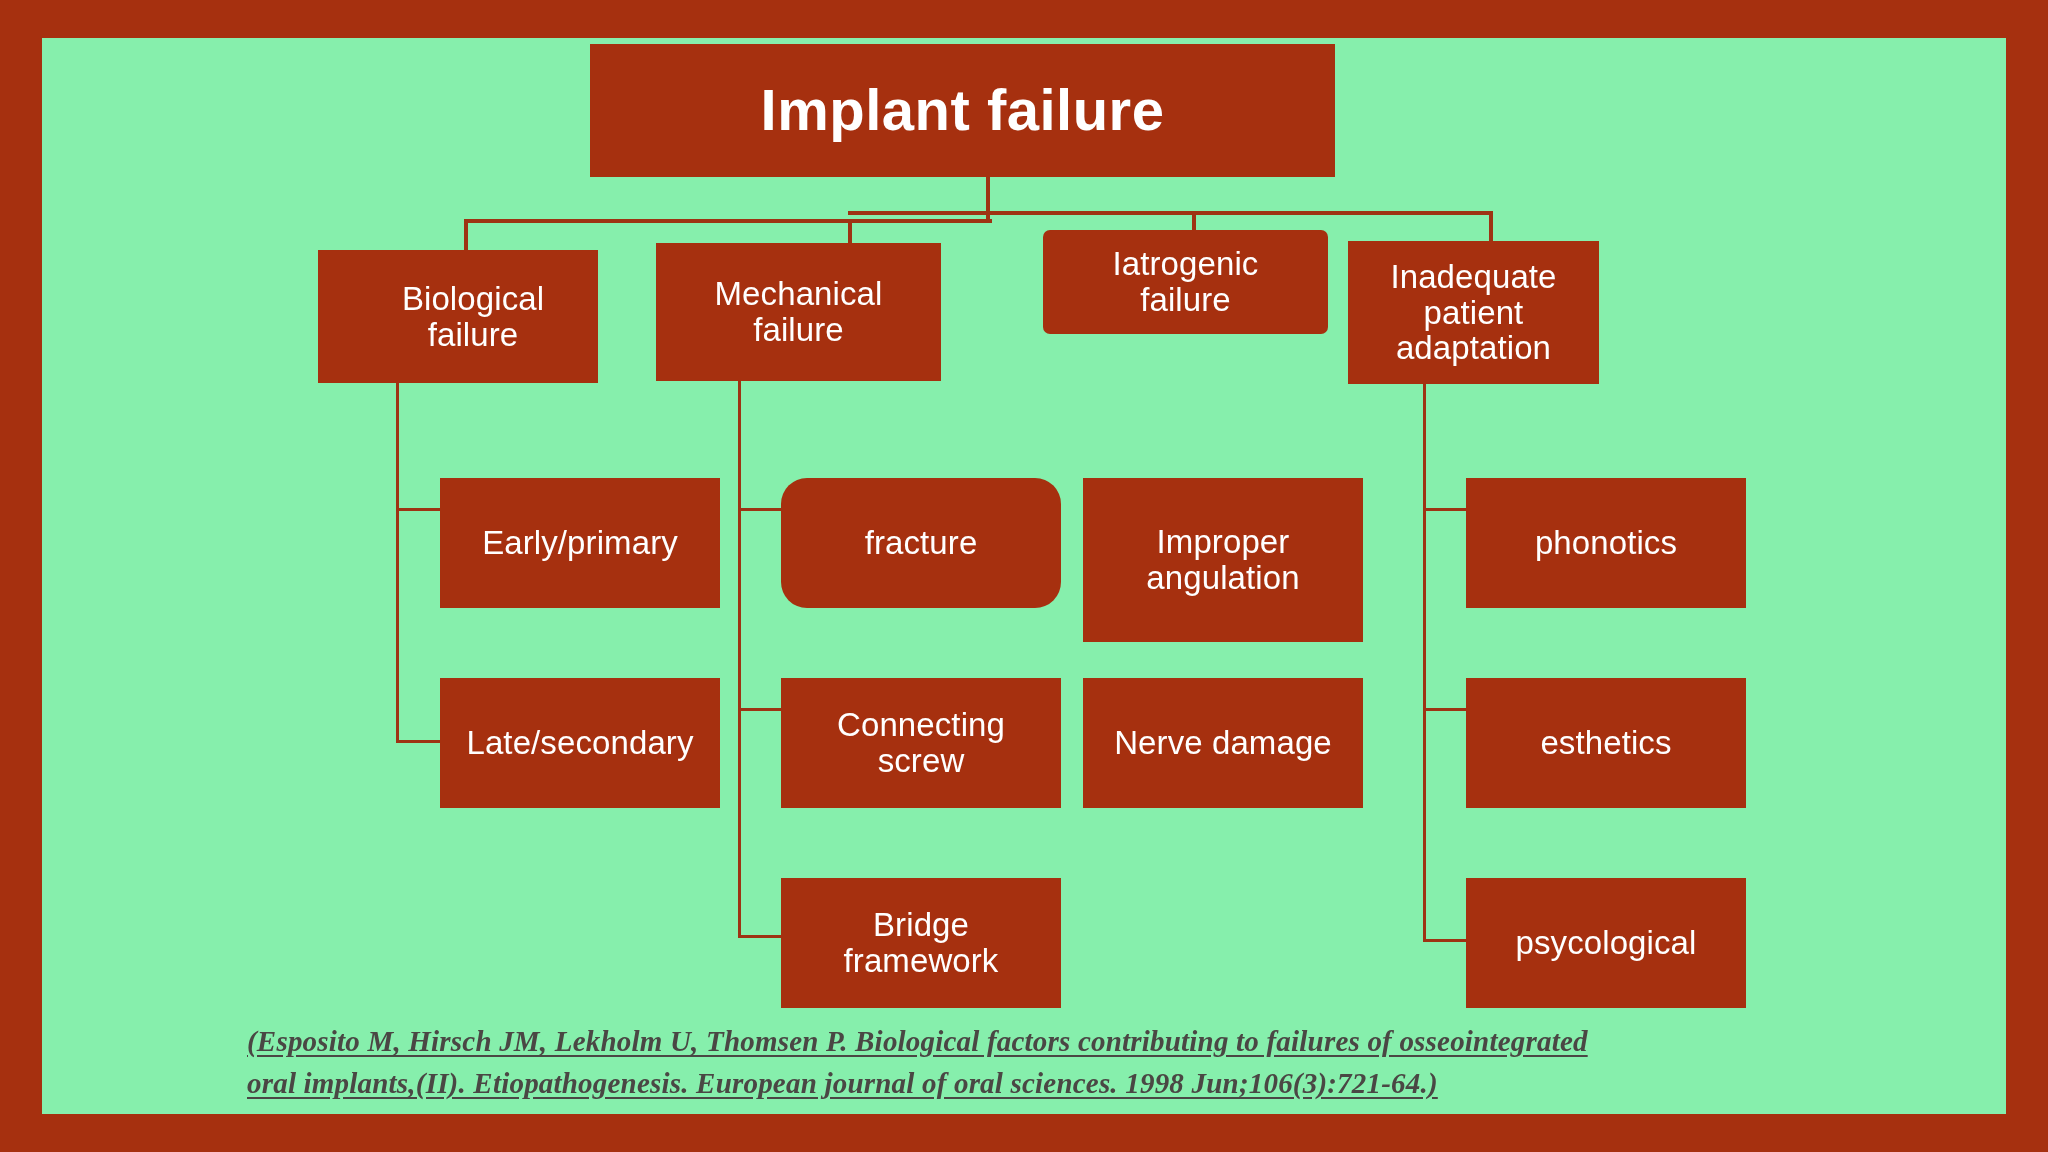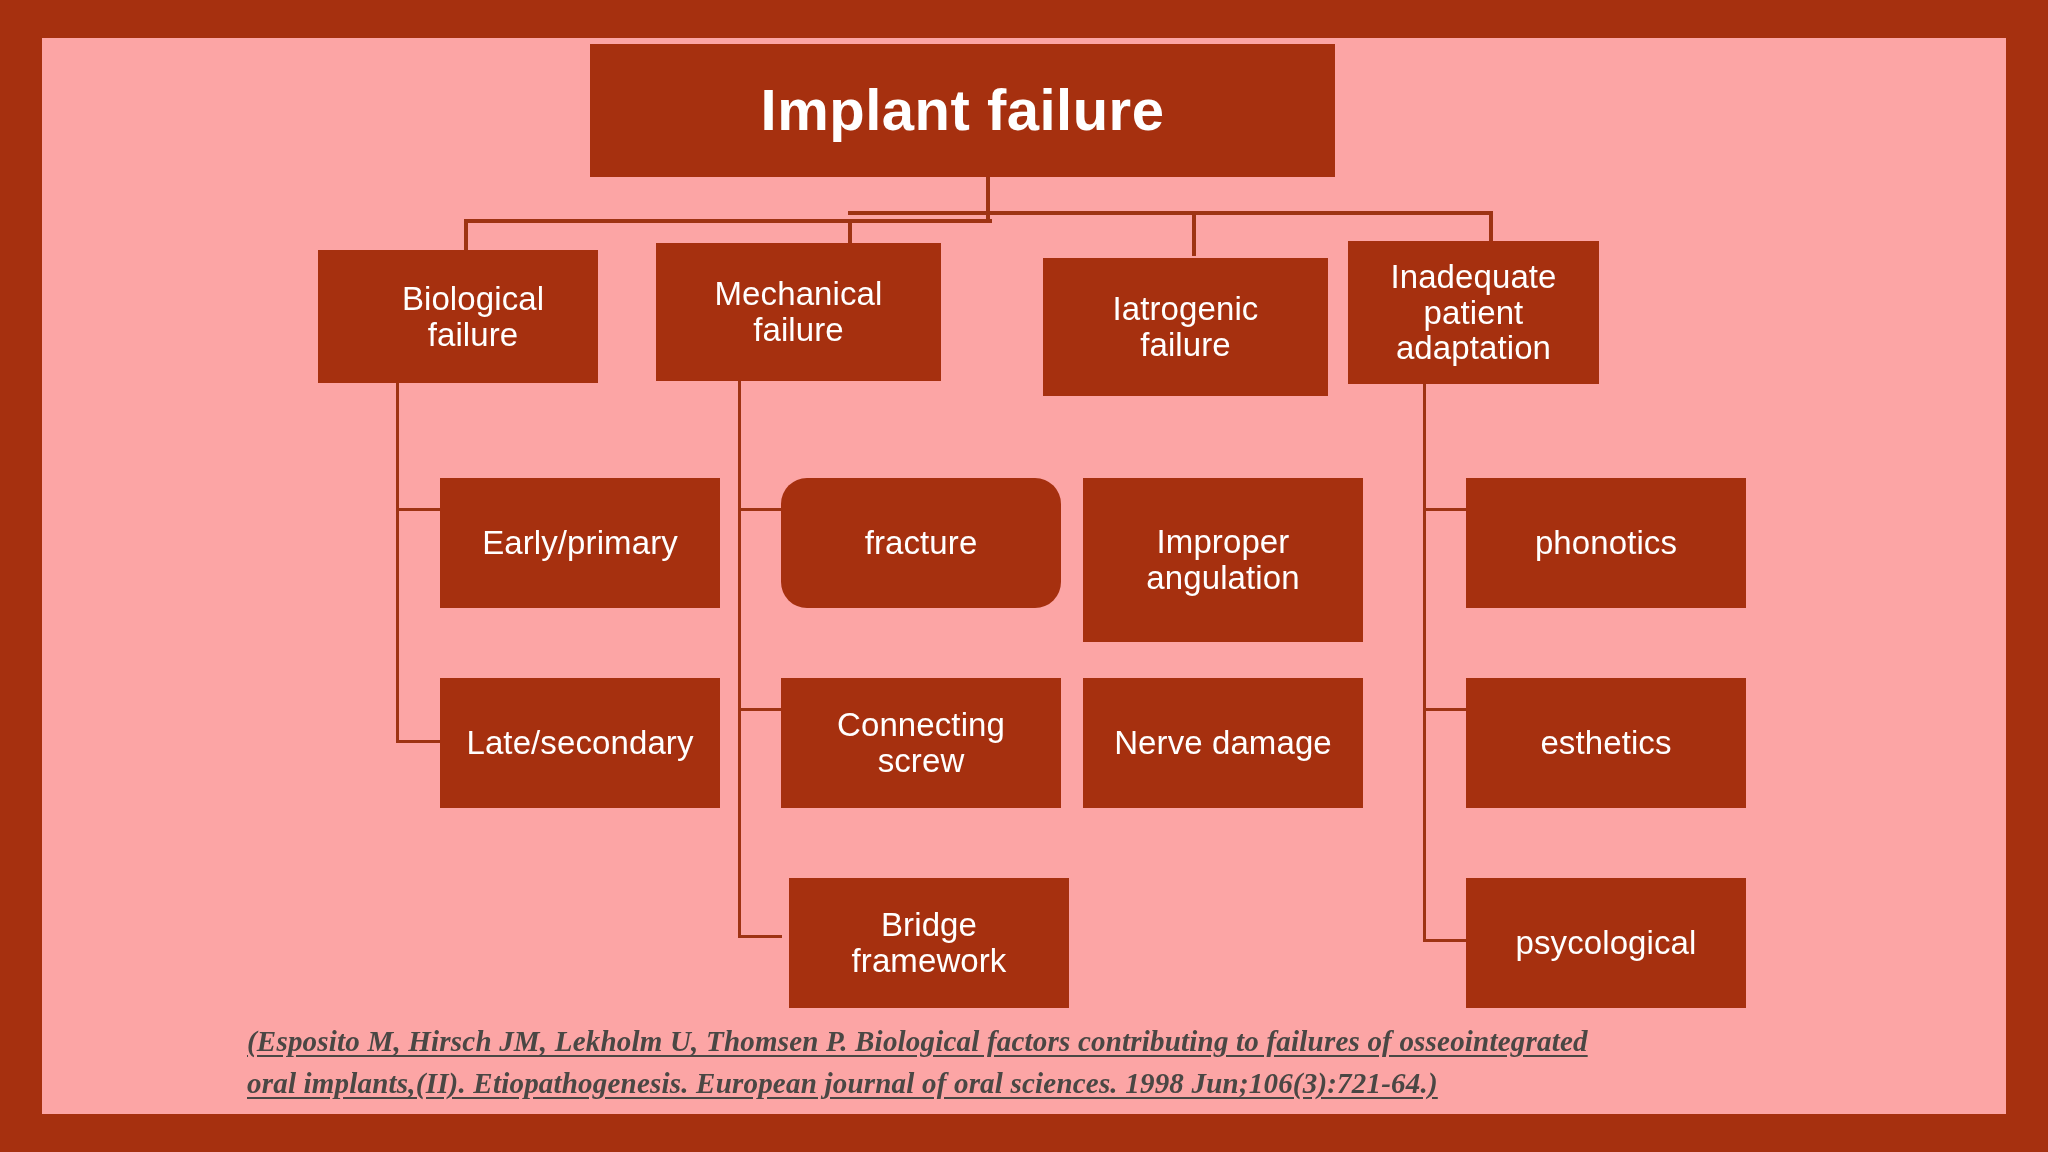--- a/index.html
+++ b/index.html
@@ -7,21 +7,21 @@
   body{
     width:2048px;height:1152px;
     background:#A6300F;
     font-family:"Liberation Sans", sans-serif;
     overflow:hidden;
   }
   #slide{
     position:absolute;
     left:42px;top:38px;
     width:1964px;height:1076px;
-    background:#fca5a5;
+    background:#86efac;
     box-sizing:border-box;
   }
   
   .node{
     position:absolute;
     background:#A6300F;
     color:#FFFFFF;
     display:flex;
     align-items:center;
     justify-content:center;
@@ -85,21 +85,21 @@
   <div class="conn v" style="left:806px;top:181px;height:37px;"></div>
   <div class="conn v" style="left:1150px;top:173px;height:45px;"></div>
   <div class="conn v" style="left:1447px;top:173px;height:45px;"></div>
 
   <div class="node lvl2" style="left:276px;top:212px;width:280px;height:133px;padding-left:36px;">Biological
 failure</div>
 
   <div class="node lvl2" style="left:614px;top:205px;width:285px;height:138px;">Mechanical
 failure</div>
 
-  <div class="node lvl2" style="left:1001px;top:220px;width:285px;height:138px;">Iatrogenic
+  <div class="node lvl2" style="left:1001px;top:192px;width:285px;height:104px;border-radius:7px;">Iatrogenic
 failure</div>
 
   <div class="node lvl2" style="left:1306px;top:203px;width:251px;height:143px;">Inadequate
 patient
 adaptation</div>
 
   <div class="conn v-thin" style="left:354px;top:345px;height:360px;"></div>
   <div class="conn h-thin" style="left:354px;top:470px;width:45px;"></div>
   <div class="conn h-thin" style="left:354px;top:702px;width:45px;"></div>
 
@@ -110,21 +110,21 @@
   <div class="conn v-thin" style="left:696px;top:343px;height:557px;"></div>
   <div class="conn h-thin" style="left:696px;top:470px;width:44px;"></div>
   <div class="conn h-thin" style="left:696px;top:670px;width:44px;"></div>
   <div class="conn h-thin" style="left:696px;top:897px;width:44px;"></div>
 
   <div class="node lvl3" style="left:739px;top:440px;width:280px;height:130px;border-radius:26px;">fracture</div>
 
   <div class="node lvl3" style="left:739px;top:640px;width:280px;height:130px;">Connecting
 screw</div>
 
-  <div class="node lvl3" style="left:739px;top:840px;width:280px;height:130px;margin-left:8px;">Bridge
+  <div class="node lvl3" style="left:739px;top:840px;width:280px;height:130px;">Bridge
 framework</div>
 
   <div class="node lvl3" style="left:1041px;top:440px;width:280px;height:164px;">Improper
 angulation</div>
 
   <div class="node lvl3" style="left:1041px;top:640px;width:280px;height:130px;">Nerve damage</div>
 
   <div class="conn v-thin" style="left:1381px;top:346px;height:558px;"></div>
   <div class="conn h-thin" style="left:1381px;top:470px;width:44px;"></div>
   <div class="conn h-thin" style="left:1381px;top:670px;width:44px;"></div>

